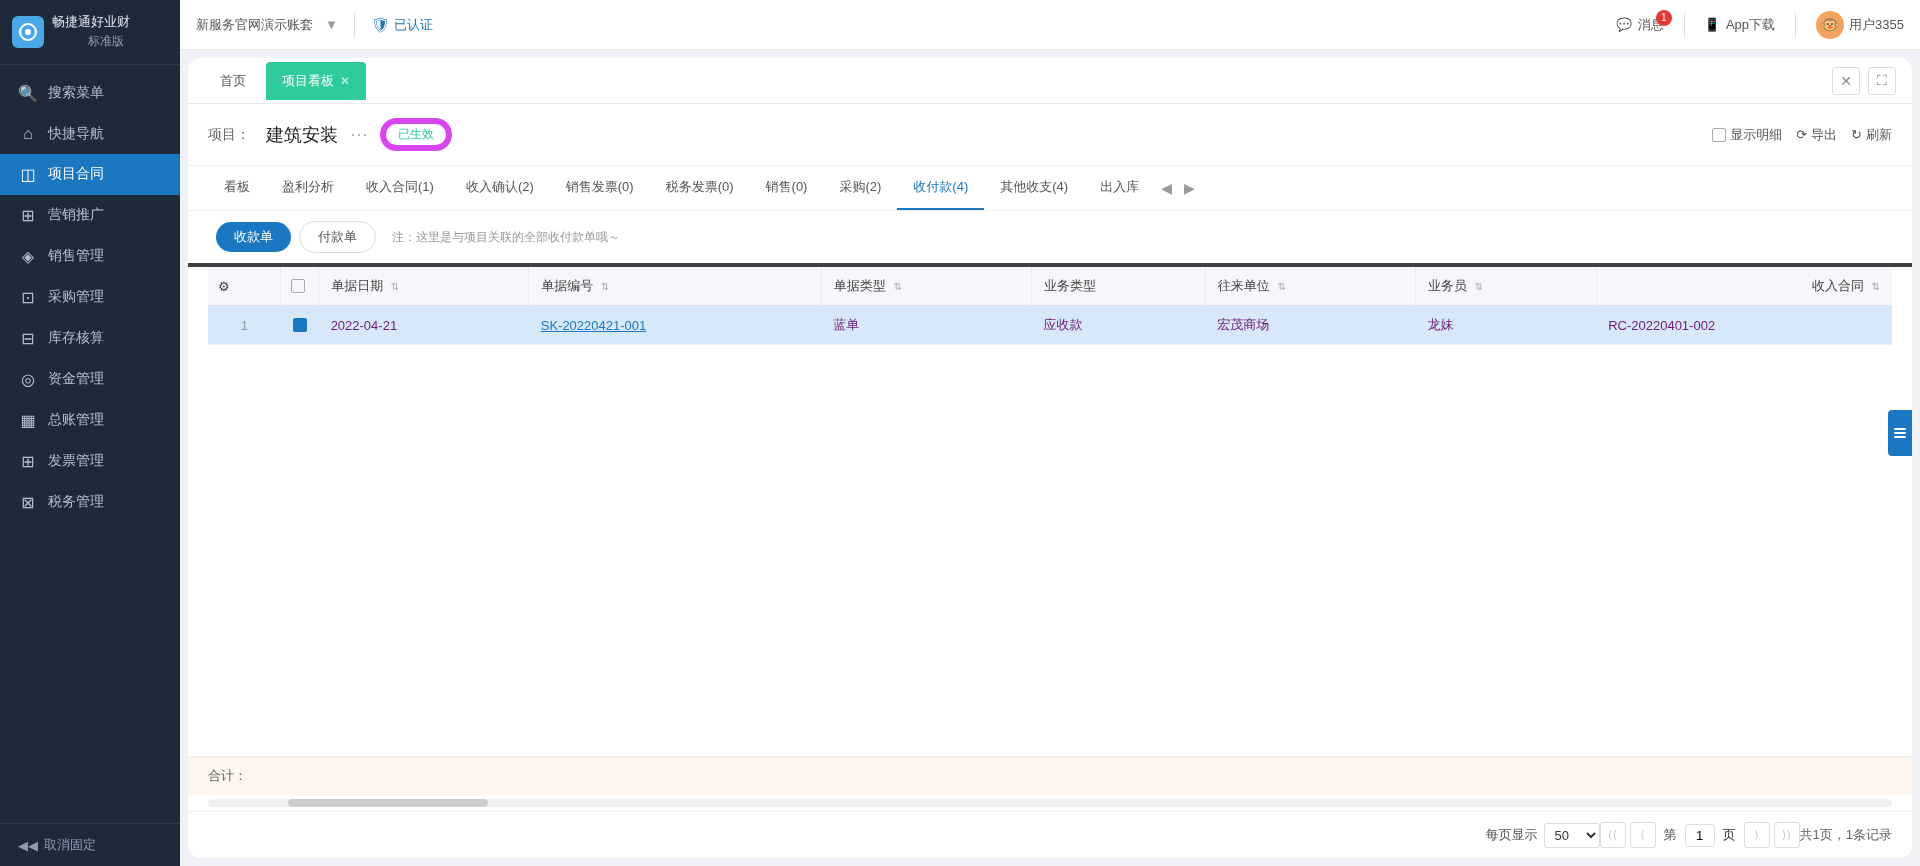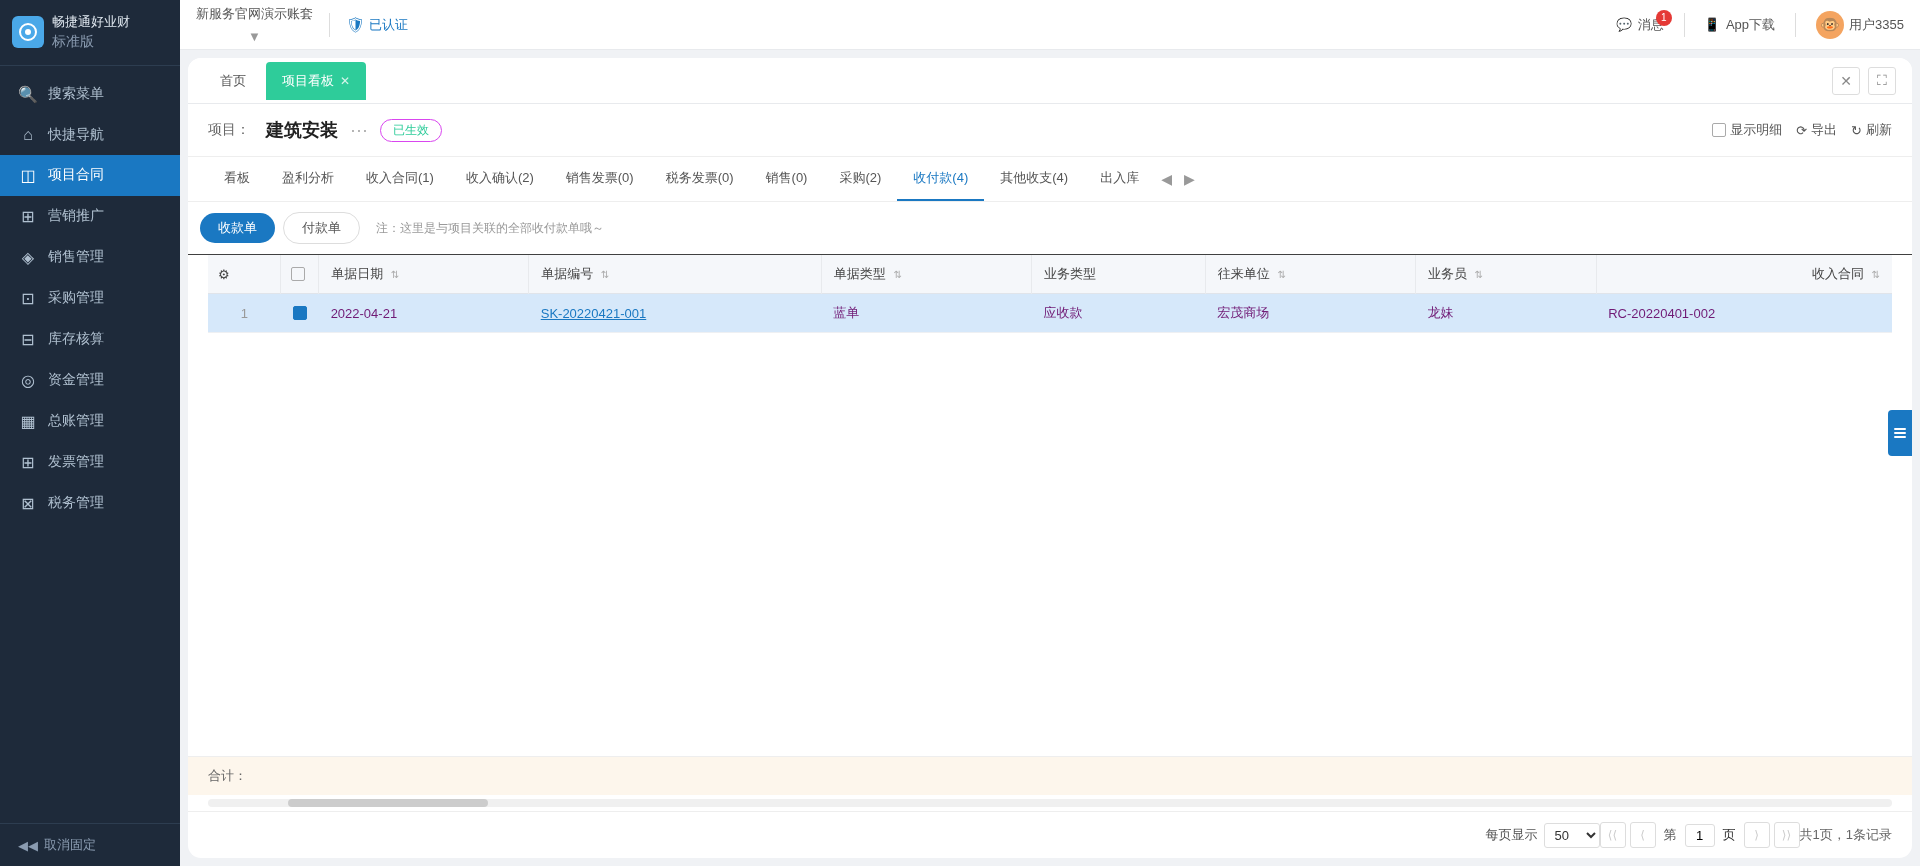--- a/index.html
+++ b/index.html
@@ -24,21 +24,21 @@
     }
     .sidebar-logo {
       width: 32px;
       height: 32px;
       background: #4aa8e8;
       border-radius: 6px;
       display: flex; align-items: center; justify-content: center;
       color: white; font-size: 16px;
     }
     .sidebar-title { font-size: 13px; color: #e0e8f0; line-height: 1.3; }
-    .sidebar-badge { font-size: 14px; color: #8a9bb0; margin-top: 2px; }
+    .sidebar-badge { font-size: 12px; color: #8a9bb0; margin-top: 2px; margin-left: 36px; }
     .sidebar-nav { flex: 1; overflow-y: auto; padding: 8px 0; }
     .sidebar-nav::-webkit-scrollbar { width: 4px; }
     .sidebar-nav::-webkit-scrollbar-thumb { background: #3a4d60; }
     .sidebar-item {
       display: flex; align-items: center; gap: 10px;
       padding: 11px 18px;
       cursor: pointer;
       color: #b0c0d0;
       font-size: 14px;
       transition: background 0.15s;
@@ -67,22 +67,22 @@
     .topbar {
       height: 50px;
       background: white;
       display: flex;
       align-items: center;
       padding: 0 16px;
       border-bottom: 1px solid #e8eaed;
       gap: 16px;
     }
     .topbar-demo {
-      display: flex; align-items: center; gap: 6px;
-      color: #555; font-size: 13px; cursor: pointer; flex-direction: column;
+      display: flex; align-items: center; gap: 12px;
+      color: #555; font-size: 13px; cursor: pointer;
     }
     .topbar-demo-arrow { color: #999; }
     .topbar-divider { width: 1px; height: 24px; background: #ddd; }
     .topbar-certified {
       display: flex; align-items: center; gap: 4px;
       color: #1a78c2; font-size: 13px;
     }
     .topbar-certified-icon { color: #1a78c2; font-size: 15px; }
     .topbar-spacer { flex: 1; }
     .topbar-actions { display: flex; align-items: center; gap: 20px; }
@@ -152,25 +152,25 @@
     }
 
     
     .page-header {
       display: flex;
       align-items: center;
       padding: 14px 20px;
       border-bottom: 1px solid #eee;
       gap: 12px;
     }
-    .page-title { font-size: 18px; font-weight: bold; color: #222; }
+    .page-title { font-size: 18px; font-weight: normal; color: #222; }
     .page-title-prefix { font-size: 14px; color: #666; margin-right: 4px; }
     .page-header-dots { color: #aaa; font-size: 18px; cursor: pointer; }
     .page-status {
-      border: 1px solid #d946ef;
+      border: 6px solid #d946ef;
       color: #2ecc9a;
       border-radius: 20px;
       padding: 2px 12px;
       font-size: 12px;
     }
     .page-header-spacer { flex: 1; }
     .page-header-actions { display: flex; align-items: center; gap: 14px; }
     .page-header-action {
       display: flex; align-items: center; gap: 4px;
       color: #555; font-size: 13px; cursor: pointer;
@@ -205,23 +205,23 @@
       padding: 8px 6px;
       color: #999;
       cursor: pointer;
       font-size: 14px;
     }
 
     
     .subtabbar {
       display: flex;
       align-items: center;
-      padding: 10px 12px;
+      padding: 10px 28px;
       gap: 8px;
-      border-bottom: 1px solid #404040;
+      border-bottom: 4px solid #404040;
     }
     .subtab-btn {
       padding: 6px 18px;
       border-radius: 20px;
       cursor: pointer;
       font-size: 13px;
     }
     .subtab-btn.active {
       background: #1a78c2;
       color: white;

